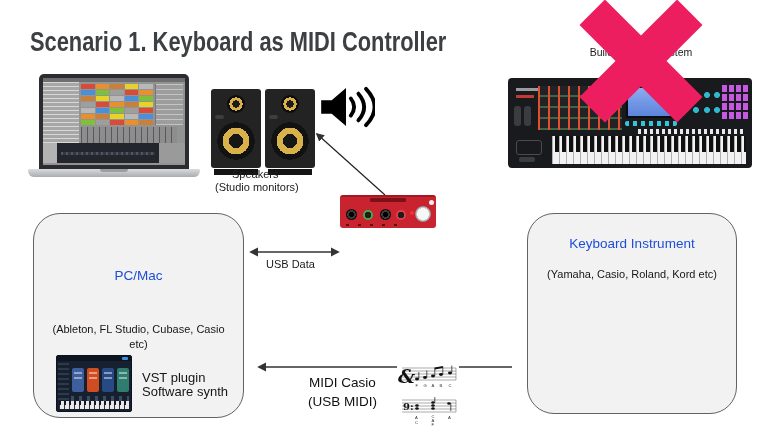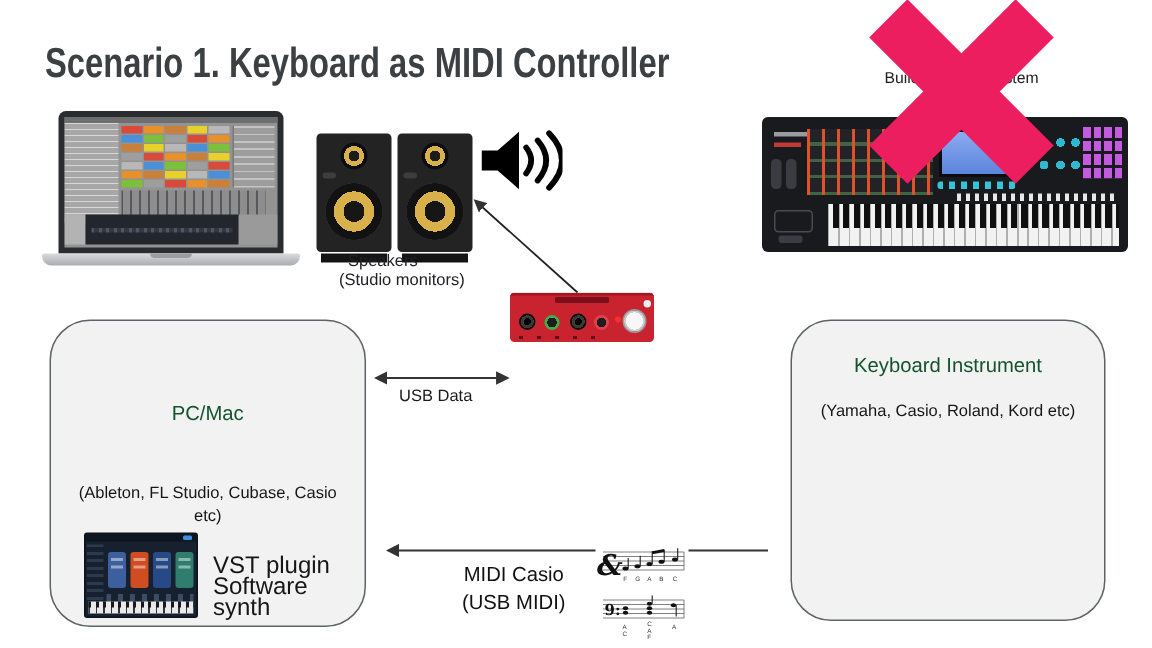--- a/index.html
+++ b/index.html
@@ -67,40 +67,40 @@
   
   .aibox{position:absolute;left:344px;top:229px;width:90px;height:43px;border-radius:10px;background:#f4f4f4;
          border:1.5px solid #1b1b1b;box-sizing:border-box;display:flex;flex-direction:column;
          justify-content:center;text-align:center;font-size:13.5px;line-height:17px;color:#111;}
 
   
   .bigbox{position:absolute;background:var(--box-fill);border:1px solid var(--box-border);
           border-radius:27px;box-sizing:border-box;}
   #pcbox{left:33px;top:213px;width:211px;height:205px;}
   #kbbox{left:527px;top:213px;width:210px;height:201px;}
-  .bx-title{position:absolute;left:0;right:0;text-align:center;font-size:13.5px;line-height:20px;color:#14532d;}
+  .bx-title{position:absolute;left:0;right:0;text-align:center;font-size:13.5px;line-height:20px;color:#1d4ed8;}
   .bx-sub{position:absolute;left:10px;right:10px;text-align:center;font-size:11px;line-height:15px;color:#161616;}
 
   
   .vst{position:absolute;left:22px;top:141px;width:76px;height:57px;background:#16202e;
        border:1px solid #0c131d;border-radius:2px;box-sizing:border-box;}
   .vst-top{position:absolute;left:0;top:0;right:0;height:5px;background:#0d1520;}
   .vst-top:after{content:"";position:absolute;right:3px;top:1px;width:6px;height:3px;background:#3f8fe0;border-radius:1px;}
   .vst-left{position:absolute;left:1px;top:7px;width:11px;bottom:11px;
             background:repeating-linear-gradient(180deg,#2c3a4e 0 2px,transparent 2px 5px);}
   .mod{position:absolute;top:12px;width:12px;height:24px;border-radius:2px;}
   .mod i{position:absolute;left:2px;right:2px;top:4px;height:2px;background:rgba(255,255,255,.45);}
   .mod i + i{top:9px;}
   .vst-knobs{position:absolute;left:14px;right:2px;top:40px;height:6px;
              background:repeating-linear-gradient(90deg,#3c4d63 0 3px,transparent 3px 8px);}
   .vst-piano{position:absolute;left:2px;right:2px;bottom:2px;height:8px;background:#e9e9e9;
              background-image:repeating-linear-gradient(90deg,#30343a 0 1px,transparent 1px 5px);}
   .vst-bk{position:absolute;left:0;top:0;right:0;height:55%;
           background:repeating-linear-gradient(90deg,#15181c 0 2px,transparent 2px 5px);}
-  .vst-label{position:absolute;left:108px;top:157px;font-size:16px;line-height:14px;color:#161616;}
+  .vst-label{position:absolute;left:108px;top:157px;font-size:13px;line-height:14px;color:#161616;}
 
   
   .kbd{position:absolute;left:508px;top:78px;width:244px;height:90px;background:#191a1d;border-radius:4px;}
   .kbd-logo{position:absolute;left:8px;top:10px;width:22px;height:3px;background:#9a9aa0;}
   .kbd-logo2{position:absolute;left:8px;top:17px;width:18px;height:3px;background:#c23a34;}
   .kbd-wheel{position:absolute;top:28px;width:7px;height:20px;border-radius:3px;background:#3b3c42;}
   .kbd-sliders{position:absolute;left:30px;top:8px;width:84px;height:44px;background:#232327;
     background-image:repeating-linear-gradient(90deg,#e0502a 0 2px,transparent 2px 10px),
                      repeating-linear-gradient(0deg,rgba(120,220,120,.35) 0 2px,transparent 2px 11px);}
   .kbd-screen{position:absolute;left:118px;top:8px;width:48px;height:32px;border:2px solid #0b0c0f;
@@ -214,21 +214,21 @@
     </div>
     <div class="speaker" style="left:54px;">
       <div class="tweeter"></div>
         <div class="slot"></div>
         <div class="woofer"></div>
     </div>
     <div class="sp-foot" style="left:3px;"></div>
     <div class="sp-foot" style="left:57px;"></div>
   </div>
   <div class="sp-label" style="left:232px;top:168px;">Speakers</div>
-  <div class="sp-label" style="left:215px;top:181px;margin-left:11px;">(Studio monitors)</div>
+  <div class="sp-label" style="left:215px;top:181px;">(Studio monitors)</div>
 
   <div class="volicon">
     <svg width="58" height="42" viewBox="0 0 30 22">
       <path d="M2 7.5 h5.5 l7.5 -6.5 v20 l-7.5 -6.5 H2 z" fill="#000"></path>
       <path d="M17.5 6.5 q3.5 4.5 0 9" stroke="#000" stroke-width="2" fill="none" stroke-linecap="round"></path>
       <path d="M21.5 4 q6 7 0 14" stroke="#000" stroke-width="2" fill="none" stroke-linecap="round"></path>
       <path d="M25.5 1.5 q9 9.5 0 19" stroke="#000" stroke-width="2" fill="none" stroke-linecap="round"></path>
     </svg>
   </div>
 

